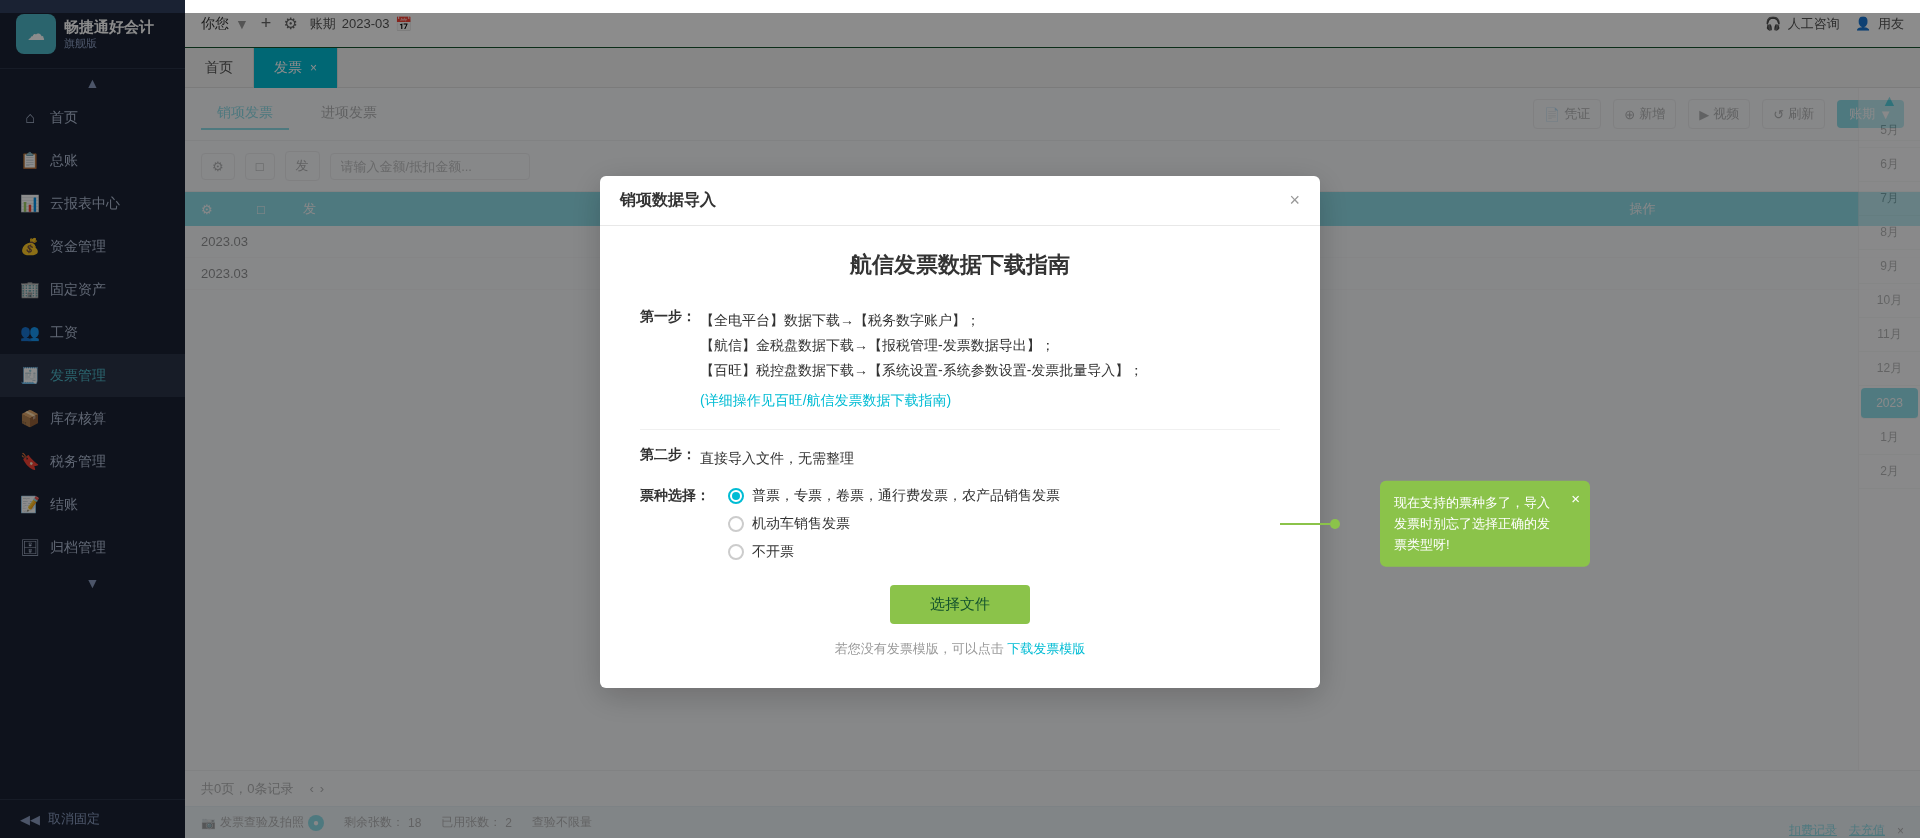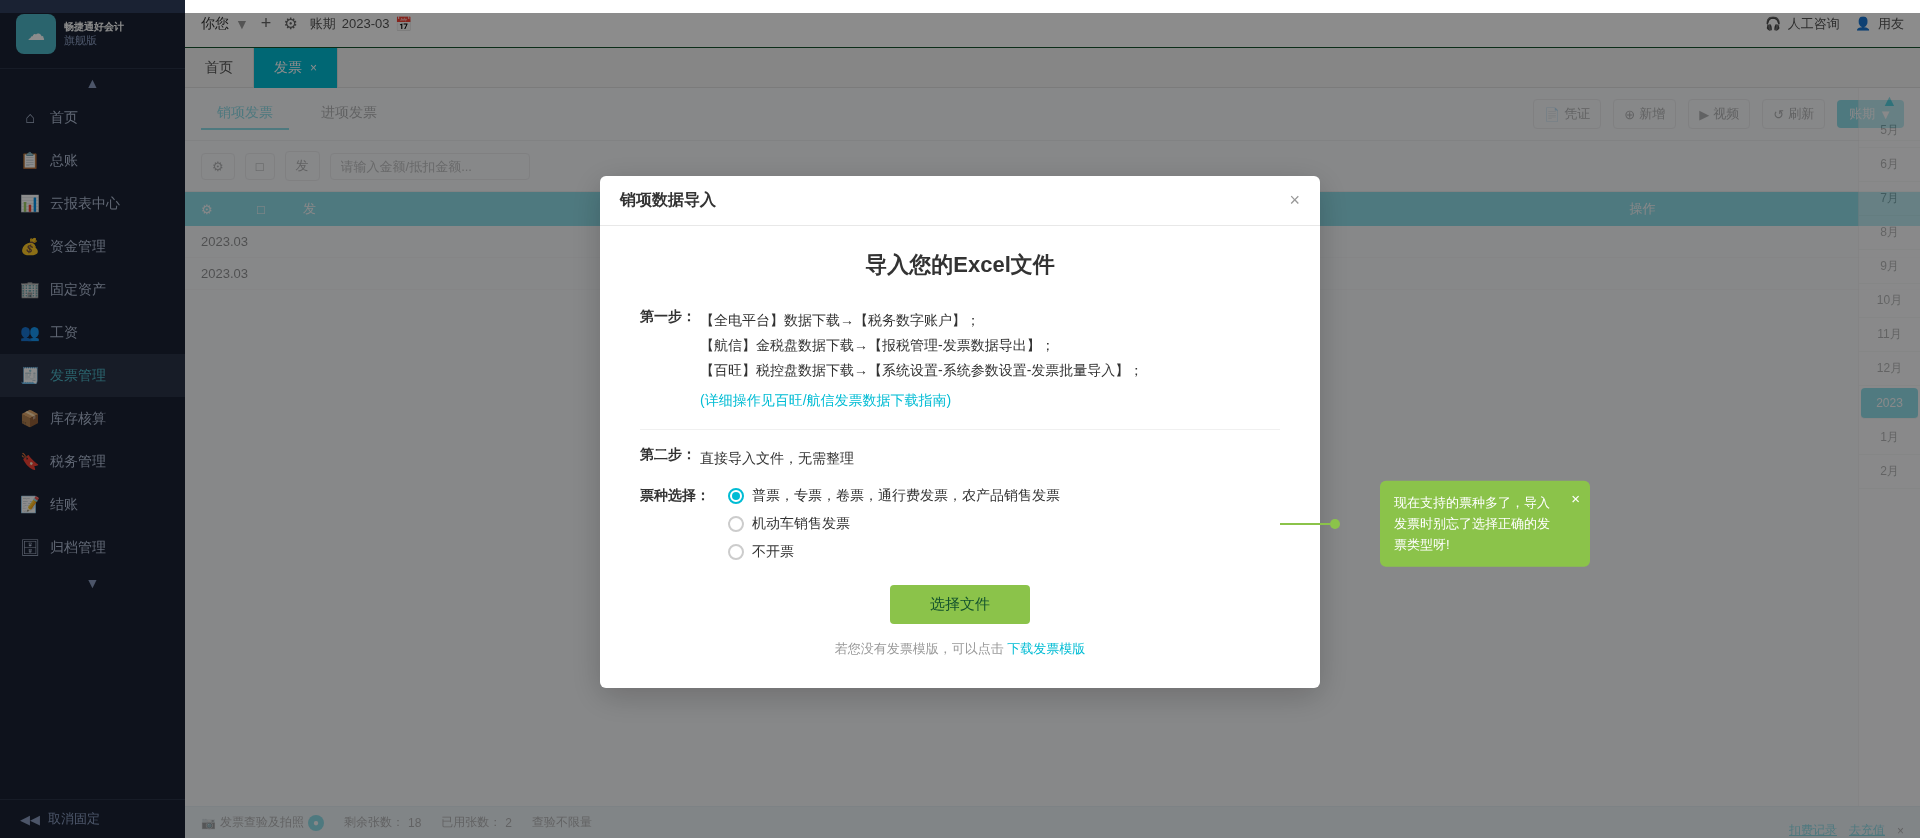--- a/index.html
+++ b/index.html
@@ -5,21 +5,21 @@
     * { box-sizing: border-box; margin: 0; padding: 0; }
     body { font-family: 'Microsoft YaHei', 'PingFang SC', sans-serif; font-size: 14px; background: #f0f2f5; overflow: hidden; width: 1920px; height: 838px; }
 
     
     .app-wrapper { display: flex; width: 1920px; height: 838px; }
 
     
     .sidebar { width: 185px; background: #1a2233; display: flex; flex-direction: column; color: #fff; flex-shrink: 0; }
     .sidebar-logo { display: flex; align-items: center; padding: 14px 16px; background: #1a2233; border-bottom: 1px solid #2a3348; }
     .logo-icon { width: 40px; height: 40px; background: #4db6c6; border-radius: 8px; display: flex; align-items: center; justify-content: center; color: white; font-size: 18px; margin-right: 8px; }
-    .logo-text { font-size: 10px; font-weight: bold; color: #fff; line-height: 1.2; }
+    .logo-text { font-size: 15px; font-weight: bold; color: #fff; line-height: 1.2; }
     .logo-sub { font-size: 11px; color: #8a9bbf; }
     .sidebar-scroll { flex: 1; overflow-y: auto; }
     .sidebar-scroll::-webkit-scrollbar { width: 4px; }
     .sidebar-scroll::-webkit-scrollbar-thumb { background: #2a3348; }
     .sidebar-item { display: flex; align-items: center; padding: 12px 20px; cursor: pointer; color: #b0bcd4; font-size: 14px; transition: background 0.2s; }
     .sidebar-item.active { background: #2a3348; color: #4db6c6; }
     .sidebar-item .icon { margin-right: 10px; font-size: 16px; width: 20px; text-align: center; }
     .sidebar-scroll-btn { display: flex; justify-content: center; padding: 6px; color: #8a9bbf; cursor: pointer; }
     .sidebar-bottom { padding: 10px 20px; border-top: 1px solid #2a3348; color: #8a9bbf; font-size: 13px; cursor: pointer; display: flex; align-items: center; gap: 8px; }
 
@@ -290,21 +290,21 @@
         <div class="month-item">2月</div>
       </div>
 
       <div class="overlay">
         <div class="modal">
           <div class="modal-header">
             <span class="modal-title">销项数据导入</span>
             <span class="modal-close">×</span>
           </div>
           <div class="modal-body">
-            <div class="modal-main-title">导入您的Excel文件</div>
+            <div class="modal-main-title">航信发票数据下载指南</div>
 
             <div class="modal-step">
               <span class="step-label">第一步：</span>
               <div class="step-content">
                 <div>【全电平台】数据下载→【税务数字账户】；</div>
                 <div>【航信】金税盘数据下载→【报税管理-发票数据导出】；</div>
                 <div>【百旺】税控盘数据下载→【系统设置-系统参数设置-发票批量导入】；</div>
                 <div style="margin-top:4px">
                   <span class="step-link">(详细操作见百旺/航信发票数据下载指南)</span>
                 </div>
@@ -359,20 +359,27 @@
 
             <div class="modal-footer-text">
               <span>若您没有发票模版，可以点击</span>
               <span class="modal-footer-link">下载发票模版</span>
             </div>
           </div>
         </div>
       </div>
     </div>
 
+    <div class="bottom-bar dimmed">
+      <span>共0页，0条记录</span>
+      <div class="pagination">
+        <span>‹</span>
+        <span>›</span>
+      </div>
+    </div>
 
     <div class="status-bar dimmed">
       <div class="status-bar-item">
         <span>📷</span>
         <span>发票查验及拍照</span>
         <span class="status-badge">●</span>
       </div>
       <div class="status-bar-item">
         <span>剩余张数：</span>
         <span>18</span>

